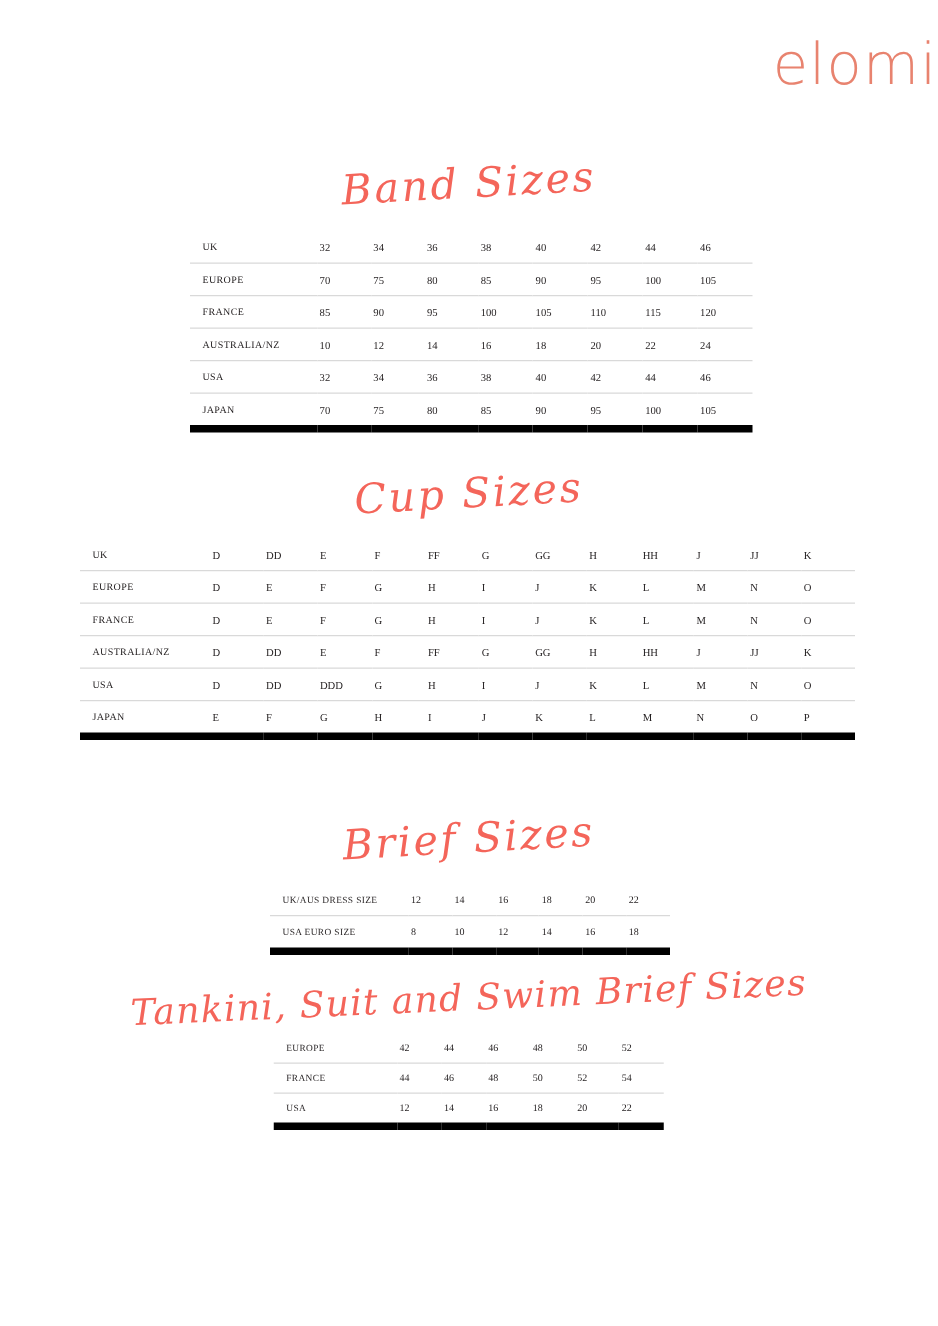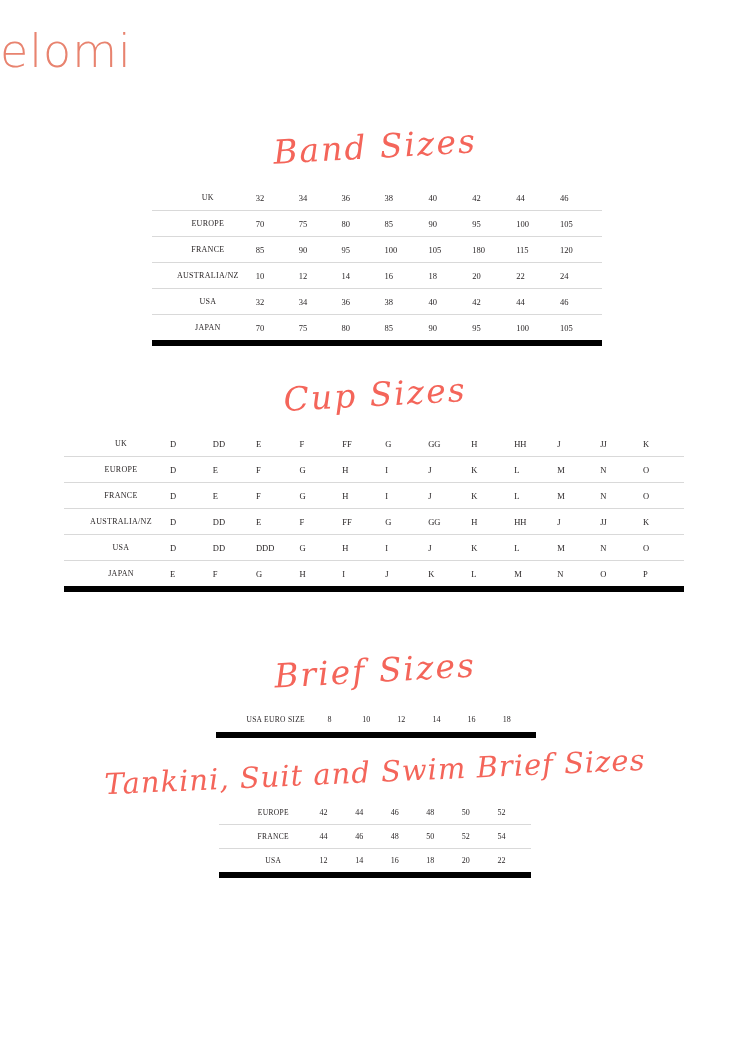--- a/index.html
+++ b/index.html
@@ -17,21 +17,21 @@
   }
 
   .page {
     width: 750px;
     height: 1061px;
     position: relative;
   }
 
   
   .logo-wrap {
-    text-align: left;
+    text-align: right;
     padding-top: 28px;
   }
   .logo {
     font-family: "DejaVu Sans", sans-serif;
     font-size: 46px;
     letter-spacing: 1px;
     color: #e8836f;
     font-weight: 300;
     line-height: 1;
   }
@@ -67,21 +67,21 @@
     padding: 0;
     height: 25px;
     vertical-align: middle;
     white-space: nowrap;
     color: #231f20;
   }
   table tr:last-child td {
     border-bottom: 6px solid #000000;
   }
   td.rowhead {
-    text-align: center;
+    text-align: left;
     padding-left: 10px;
     letter-spacing: 0.3px;
     font-size: 8px;
   }
   td.val {
     text-align: left;
     padding-left: 2px;
     font-size: 8.5px;
   }
 
@@ -162,21 +162,21 @@
           <td class="val">100</td>
           <td class="val">105</td>
         </tr>
         <tr>
           <td class="rowhead">FRANCE</td>
           <td class="val">85</td>
           <td class="val">90</td>
           <td class="val">95</td>
           <td class="val">100</td>
           <td class="val">105</td>
-          <td class="val">180</td>
+          <td class="val">110</td>
           <td class="val">115</td>
           <td class="val">120</td>
         </tr>
         <tr>
           <td class="rowhead">AUSTRALIA/NZ</td>
           <td class="val">10</td>
           <td class="val">12</td>
           <td class="val">14</td>
           <td class="val">16</td>
           <td class="val">18</td>
@@ -306,20 +306,29 @@
         </tr>
       </tbody>
     </table>
   </div>
 
   <div class="sec-brief">
     <div class="script-title script-brief">Brief Sizes</div>
     <table class="brief-table">
       <tbody>
         <tr>
+          <td class="rowhead">UK/AUS DRESS SIZE</td>
+          <td class="val">12</td>
+          <td class="val">14</td>
+          <td class="val">16</td>
+          <td class="val">18</td>
+          <td class="val">20</td>
+          <td class="val">22</td>
+        </tr>
+        <tr>
           <td class="rowhead">USA EURO SIZE</td>
           <td class="val">8</td>
           <td class="val">10</td>
           <td class="val">12</td>
           <td class="val">14</td>
           <td class="val">16</td>
           <td class="val">18</td>
         </tr>
       </tbody>
     </table>

